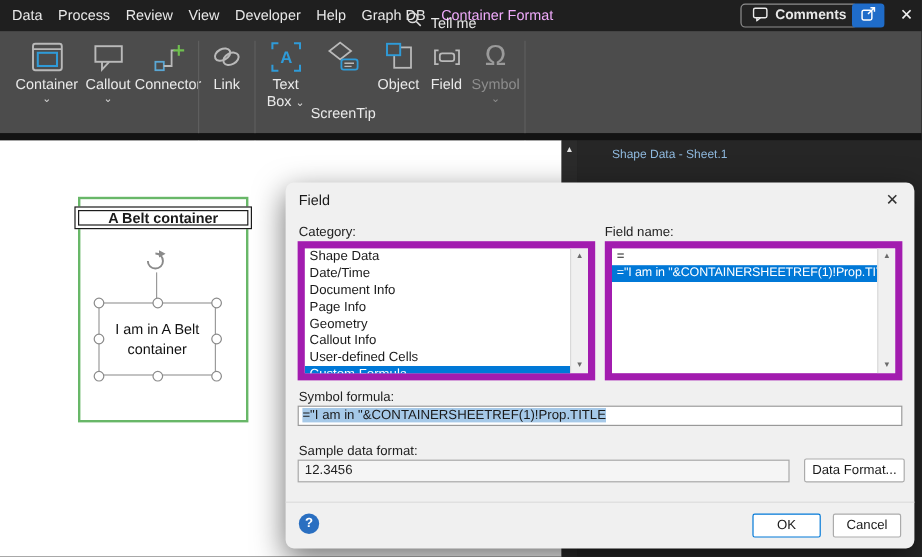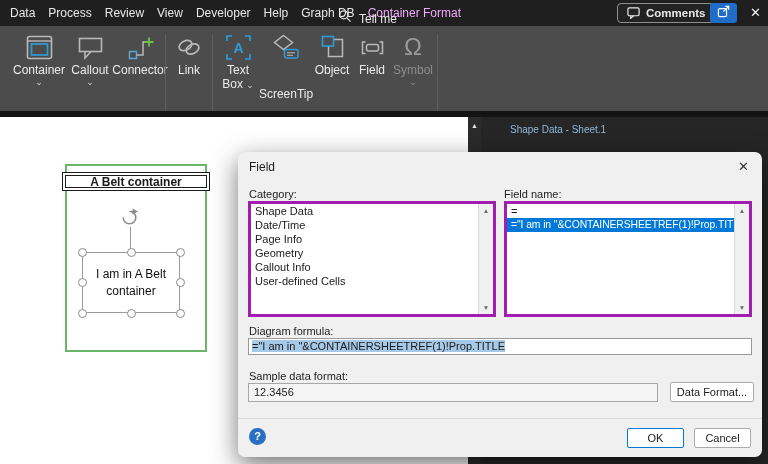--- a/index.html
+++ b/index.html
@@ -53,21 +53,21 @@
              display:flex; align-items:center; justify-content:center; text-align:center;
              font-size:12px; line-height:1.35; color:#111; padding:0 5px; }
   .handle { position:absolute; width:9px; height:9px; border:1.5px solid #8a8a8a; border-radius:50%; background:#fff; }
 
   
   .dialog { position:absolute; left:238px; top:152px; width:524px; height:305px; background:#f0f0f0;
             border-radius:7px; box-shadow:0 8px 26px rgba(0,0,0,.55); font-size:11px; color:#1a1a1a; }
   .dlg-title { position:absolute; left:11px; top:8px; font-size:12px; }
   .dlg-close { position:absolute; right:13px; top:7px; font-size:13px; color:#333; }
   .dlg-label { position:absolute; font-size:11px; color:#222; }
-  .listbox { position:absolute; width:248px; height:116px; background:#fff; border:3px solid #a21caf; overflow:hidden; }
+  .listbox { position:absolute; width:248px; height:116px; background:#fff; border:6px solid #a21caf; overflow:hidden; }
   .lrow { height:14px; line-height:14px; padding-left:4px; margin-right:15px; white-space:nowrap; overflow:hidden; }
   .lrow.sel { background:#0078d7; color:#fff; }
   .lrow.formula { font-size:10.4px; letter-spacing:-0.1px; }
   .lscroll { position:absolute; right:0; top:0; bottom:0; width:15px; background:#f0f0f0; border-left:1px solid #d9d9d9;
              display:flex; flex-direction:column; justify-content:space-between; align-items:center;
              font-size:6.5px; color:#6b6b6b; padding:3px 0; }
   .cf-input { position:absolute; left:10px; top:186px; width:504px; height:17px; background:#fff;
               border:1px solid #999; line-height:15px; padding:0 3px; white-space:nowrap; overflow:hidden; }
   .cf-input .hl { background:#a6c9e8; }
   .sample-field { position:absolute; left:10px; top:231px; width:410px; height:19px; background:#f5f5f5;
@@ -270,41 +270,43 @@
 </div>
 
 <div class="dialog">
   <div class="dlg-title">Field</div>
   <span class="dlg-close">✕</span>
 
   <div class="dlg-label" style="left:11px; top:36px;">Category:</div>
   <div class="listbox" style="left:10px; top:49px;">
     <div class="lrow">Shape Data</div>
     <div class="lrow">Date/Time</div>
+    <div class="lrow">Document Info</div>
     <div class="lrow">Page Info</div>
     <div class="lrow">Geometry</div>
     <div class="lrow">Callout Info</div>
     <div class="lrow">User-defined Cells</div>
+    <div class="lrow sel">Custom Formula</div>
     <div class="lscroll">
       <span>▲</span>
       <span>▼</span>
     </div>
   </div>
 
   <div class="dlg-label" style="left:266px; top:36px;">Field name:</div>
   <div class="listbox" style="left:266px; top:49px;">
     <div class="lrow">=</div>
     <div class="lrow sel formula">="I am in "&amp;CONTAINERSHEETREF(1)!Prop.TITLE</div>
     <div class="lscroll">
       <span>▲</span>
       <span>▼</span>
     </div>
   </div>
 
-  <div class="dlg-label" style="left:11px; top:173px;">Diagram formula:</div>
+  <div class="dlg-label" style="left:11px; top:173px;">Symbol formula:</div>
   <div class="cf-input">
     <span class="hl">="I am in "&amp;CONTAINERSHEETREF(1)!Prop.TITLE</span>
   </div>
 
   <div class="dlg-label" style="left:11px; top:218px;">Sample data format:</div>
   <div class="sample-field">12.3456</div>
   <div class="btn" style="left:432px; top:230px; width:84px;">Data Format...</div>
 
   <div class="dlg-sep"></div>
   <div class="help-ico">?</div>

